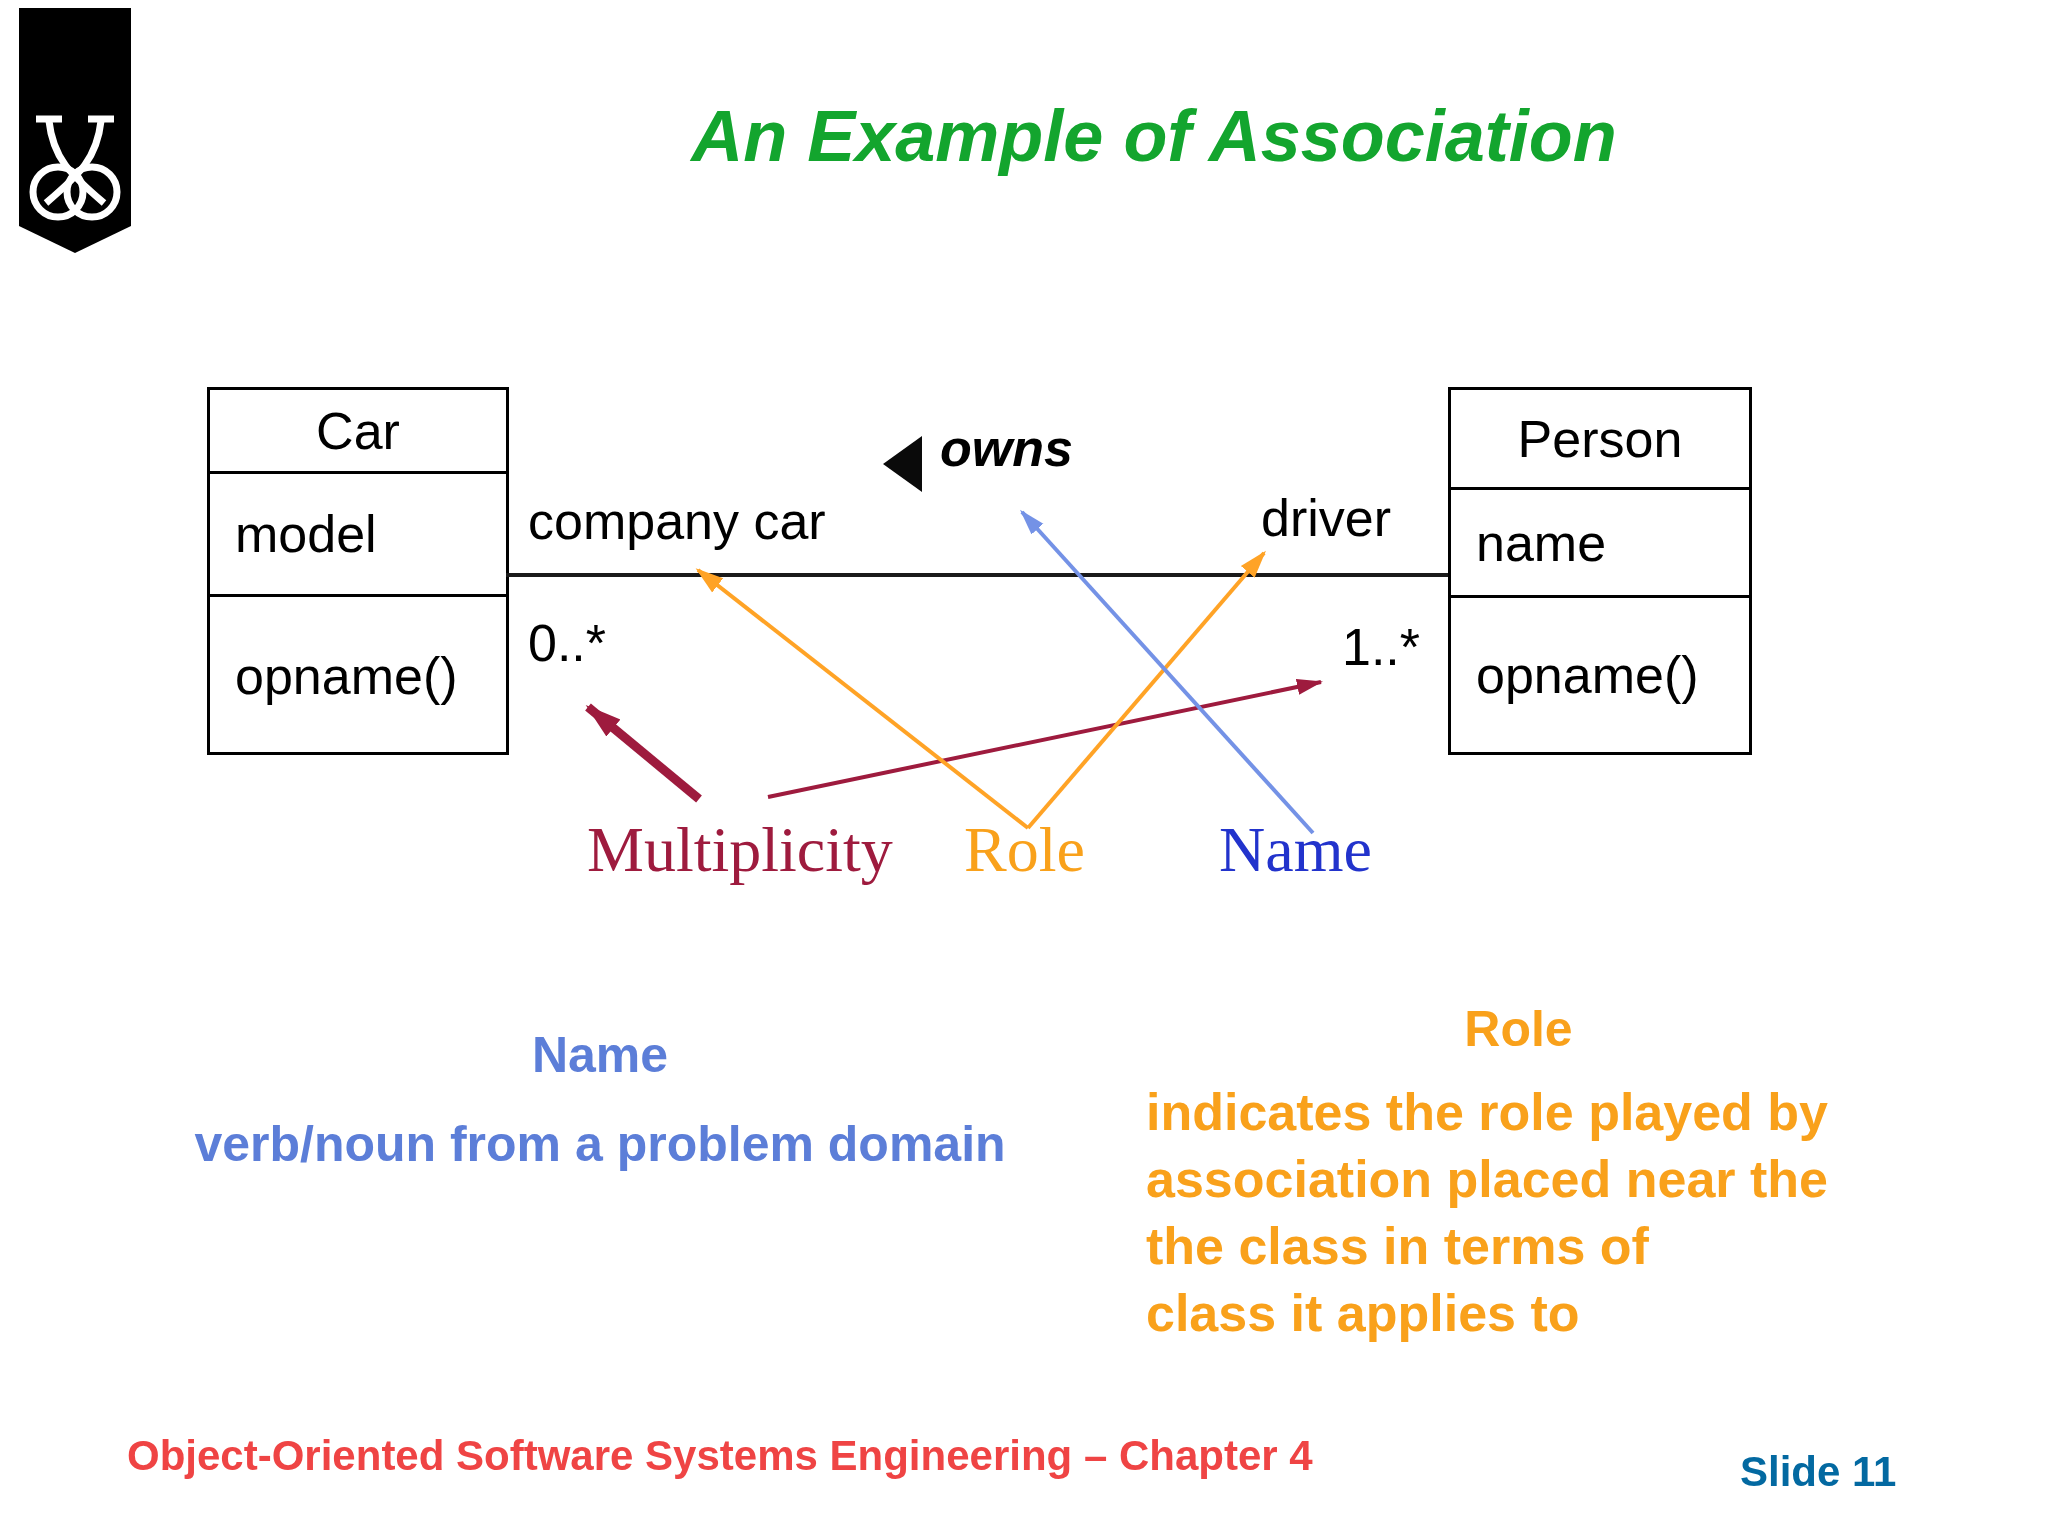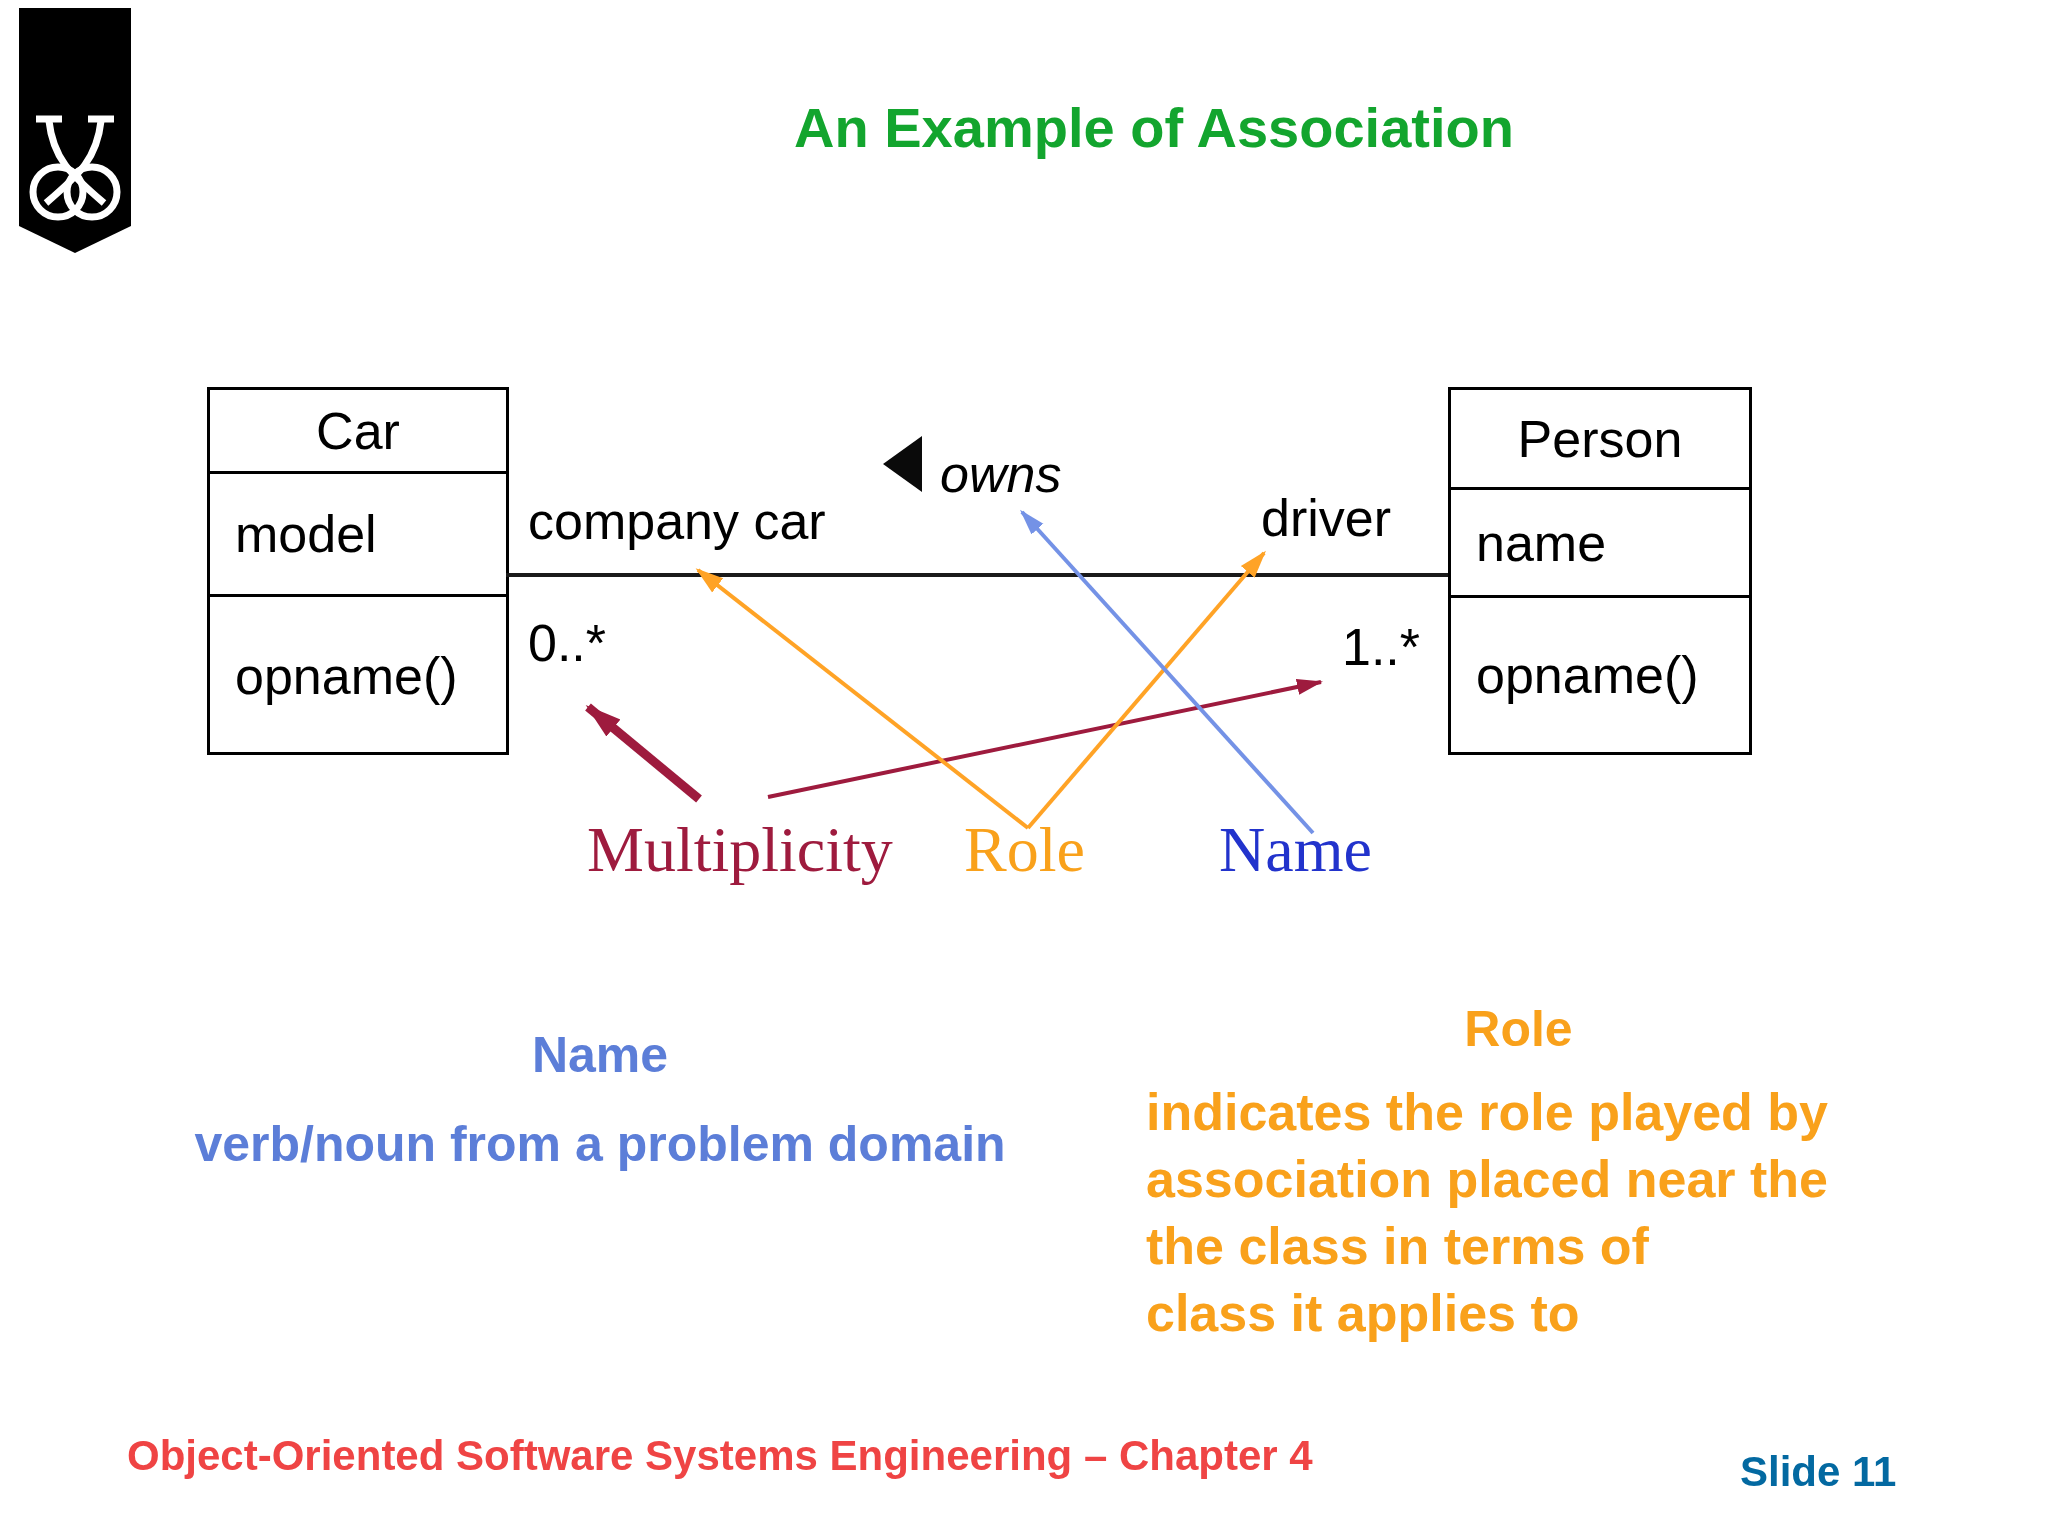--- a/index.html
+++ b/index.html
@@ -3,21 +3,21 @@
 <meta charset="utf-8">
 <style>
   html,body{margin:0;padding:0;background:#ffffff;}
   .slide{
     position:relative;width:2048px;height:1536px;background:#ffffff;
     font-family:"Liberation Sans",sans-serif;overflow:hidden;
   }
   
   .slide-title{
     position:absolute;left:574px;top:100px;width:1160px;text-align:center;
-    font-size:56px;font-weight:bold;color:#13a52e;
+    font-size:72px;font-weight:bold;font-style:italic;color:#13a52e;
     white-space:nowrap;line-height:1;
   }
   
   .logo{position:absolute;left:16px;top:6px;width:118px;height:248px;}
   
   .uml-class{position:absolute;border:3px solid #000;background:#fff;box-sizing:border-box;}
   .uml-car{left:207px;top:387px;width:302px;height:368px;}
   .uml-person{left:1448px;top:387px;width:304px;height:368px;}
   .uml-compartment{box-sizing:border-box;display:flex;align-items:center;font-size:52px;color:#000;}
   .uml-name{justify-content:center;}
@@ -29,21 +29,21 @@
   .uml-person .uml-attr{height:108px;}
   .uml-person .uml-op{height:157px;}
   
   .assoc-line{position:absolute;left:506px;top:573px;width:942px;height:4px;background:#1a1a1a;}
   
   .assoc-label{position:absolute;font-size:52px;line-height:1;color:#000;white-space:nowrap;}
   .lbl-role-left{left:528px;top:495px;}
   .lbl-role-right{left:1261px;top:492px;}
   .lbl-mult-left{left:528px;top:617px;}
   .lbl-mult-right{left:1342px;top:621px;}
-  .lbl-owns{left:940px;top:448px;font-style:italic;}
+  .lbl-owns{left:940px;top:422px;font-style:italic;font-weight:bold;}
   
   .ann-label{position:absolute;font-family:"Liberation Serif",serif;font-size:64px;line-height:1;white-space:nowrap;}
   .ann-mult{left:587px;top:818px;color:#9e1b3e;}
   .ann-role{left:964px;top:818px;color:#f9a11b;}
   .ann-name{left:1219px;top:818px;color:#2233cc;}
   
   .arrows{position:absolute;left:0;top:0;width:2048px;height:1536px;pointer-events:none;}
   
   .note-name{
     position:absolute;left:150px;top:1028px;width:900px;text-align:center;

